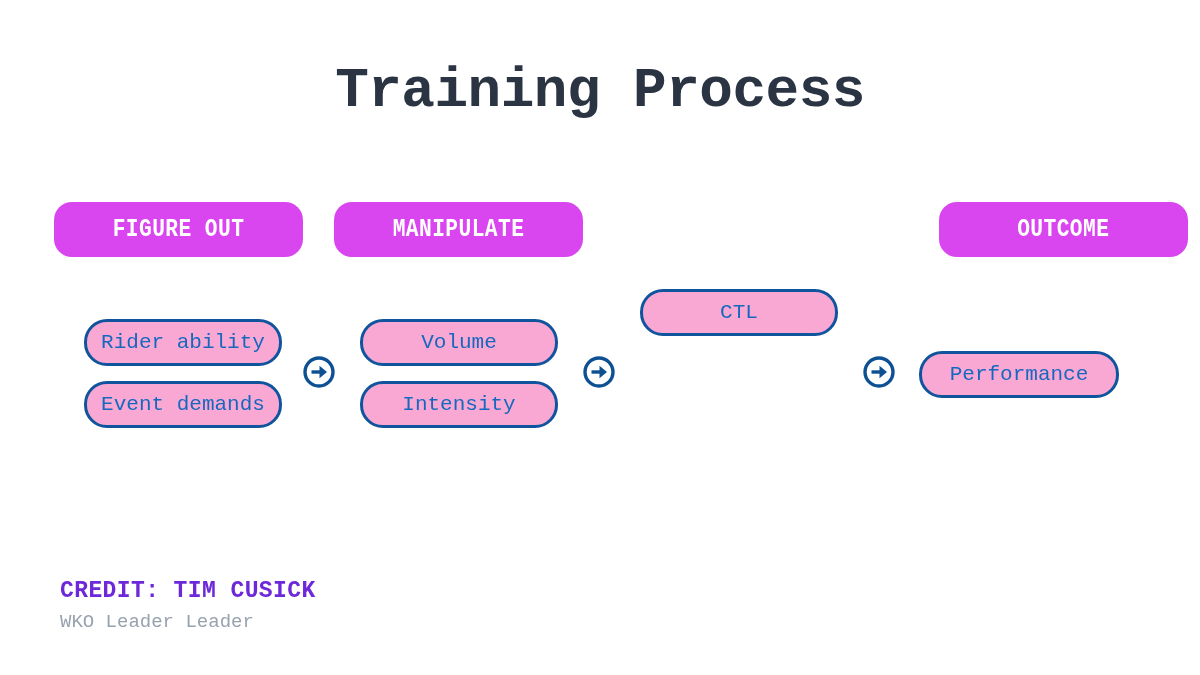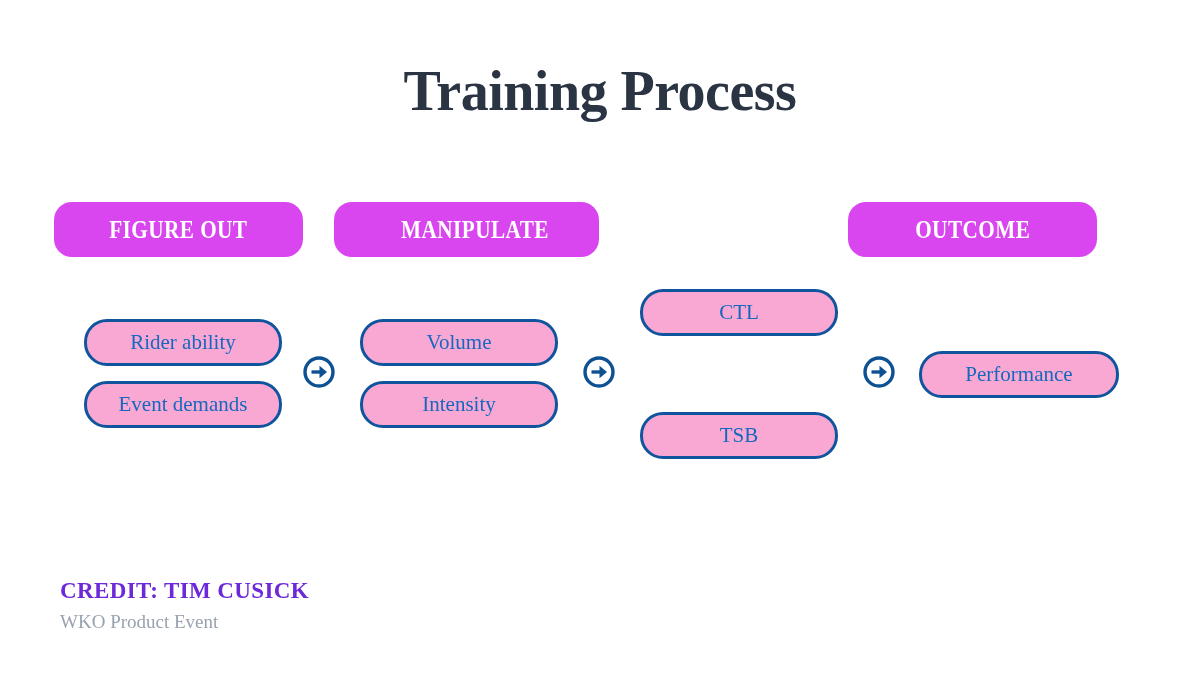--- a/index.html
+++ b/index.html
@@ -1,21 +1,21 @@
 <!DOCTYPE html>
 <html><head>
 <meta charset="utf-8">
 <style>
   html, body { margin: 0; padding: 0; background: #ffffff; }
   .slide {
     position: relative;
     width: 1200px;
     height: 675px;
     background: #ffffff;
-    font-family: Liberation Serif, serif;
+    font-family: Liberation Mono, monospace;
     overflow: hidden;
   }
   .title {
     position: absolute;
     top: 60px; left: 0;
     width: 100%;
     text-align: center;
     font-size: 56px;
     font-weight: bold;
     letter-spacing: -0.5px;
@@ -35,23 +35,23 @@
   }
   .hdr span {
     color: #ffffff;
     font-size: 25px;
     font-weight: bold;
     letter-spacing: 0.5px;
     transform: scaleX(0.85);
     white-space: nowrap;
   }
   .hdr-1 { left: 54px; }
-  .hdr-2 { left: 334px; padding-left: 16px; }
+  .hdr-2 { left: 334px; }
   .hdr-3 { left: 614px; }
-  .hdr-4 { left: 848px; }
+  .hdr-4 { left: 939px; }
   .pill {
     position: absolute;
     width: 198px;
     height: 47px;
     box-sizing: border-box;
     border: 3px solid #11549e;
     border-radius: 23px;
     background: #f9a8d4;
     display: flex;
     align-items: center;
@@ -111,36 +111,35 @@
     <span>OUTCOME</span>
   </div>
 
   <div class="pill c1 r-a">Rider ability</div>
   <div class="pill c1 r-b">Event demands</div>
 
   <div class="pill c2 r-a">Volume</div>
   <div class="pill c2 r-b">Intensity</div>
 
   <div class="pill c3 r3-a">CTL</div>
-  <div class="pill c3 r3-c">TSB</div>
 
   <div class="pill c4 r4">Performance</div>
 
   <svg class="arrow arrow-1" viewBox="0 0 34 34">
     <circle cx="17" cy="17" r="14" fill="none" stroke="#0e5193" stroke-width="3.4"></circle>
     <path d="M9.5 17 H19" stroke="#0e5193" stroke-width="3.4" fill="none"></path>
     <polygon points="17.5,10.8 25,17 17.5,23.2" fill="#0e5193"></polygon>
   </svg>
   <svg class="arrow arrow-2" viewBox="0 0 34 34">
     <circle cx="17" cy="17" r="14" fill="none" stroke="#0e5193" stroke-width="3.4"></circle>
     <path d="M9.5 17 H19" stroke="#0e5193" stroke-width="3.4" fill="none"></path>
     <polygon points="17.5,10.8 25,17 17.5,23.2" fill="#0e5193"></polygon>
   </svg>
   <svg class="arrow arrow-3" viewBox="0 0 34 34">
     <circle cx="17" cy="17" r="14" fill="none" stroke="#0e5193" stroke-width="3.4"></circle>
     <path d="M9.5 17 H19" stroke="#0e5193" stroke-width="3.4" fill="none"></path>
     <polygon points="17.5,10.8 25,17 17.5,23.2" fill="#0e5193"></polygon>
   </svg>
 
   <div class="credit-label">CREDIT: TIM CUSICK</div>
-  <div class="credit-subtitle">WKO Product Event</div>
+  <div class="credit-subtitle">WKO Leader Leader</div>
 
 </div>
 
 </body></html>

